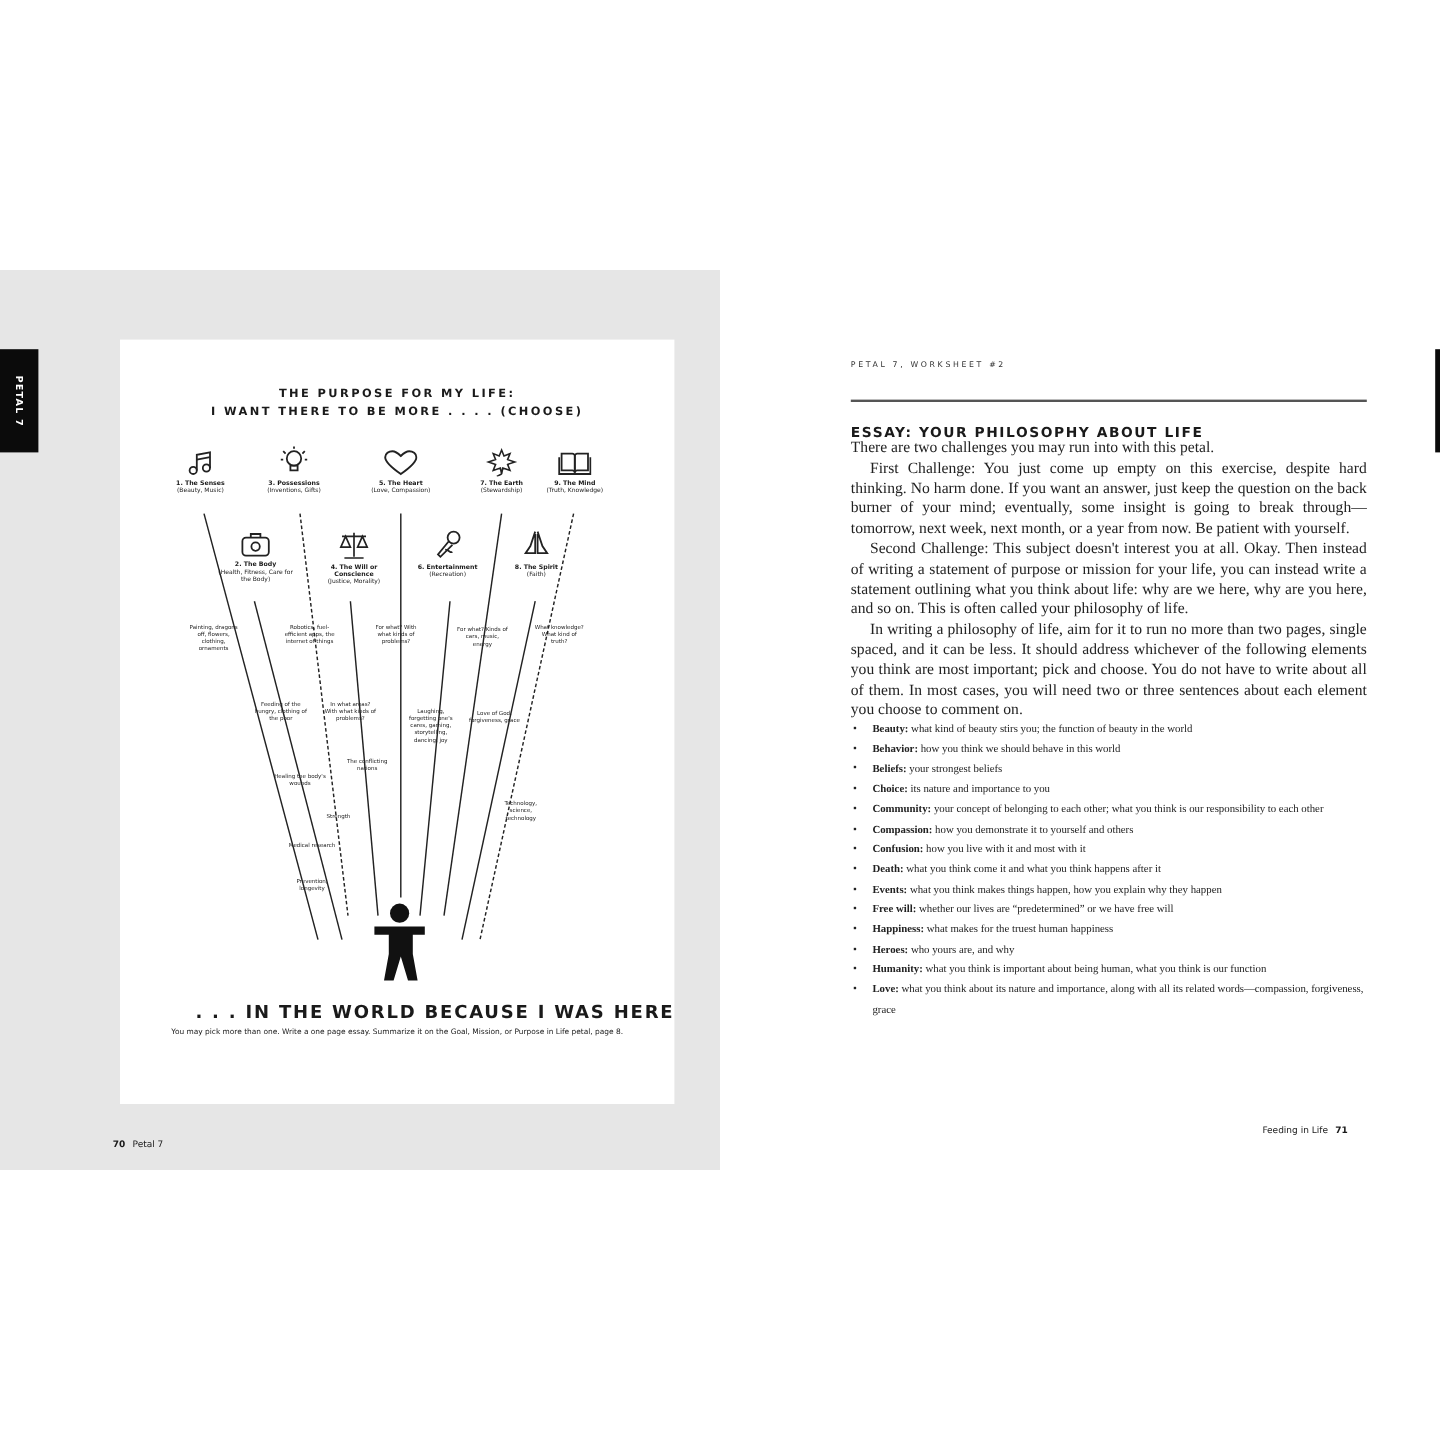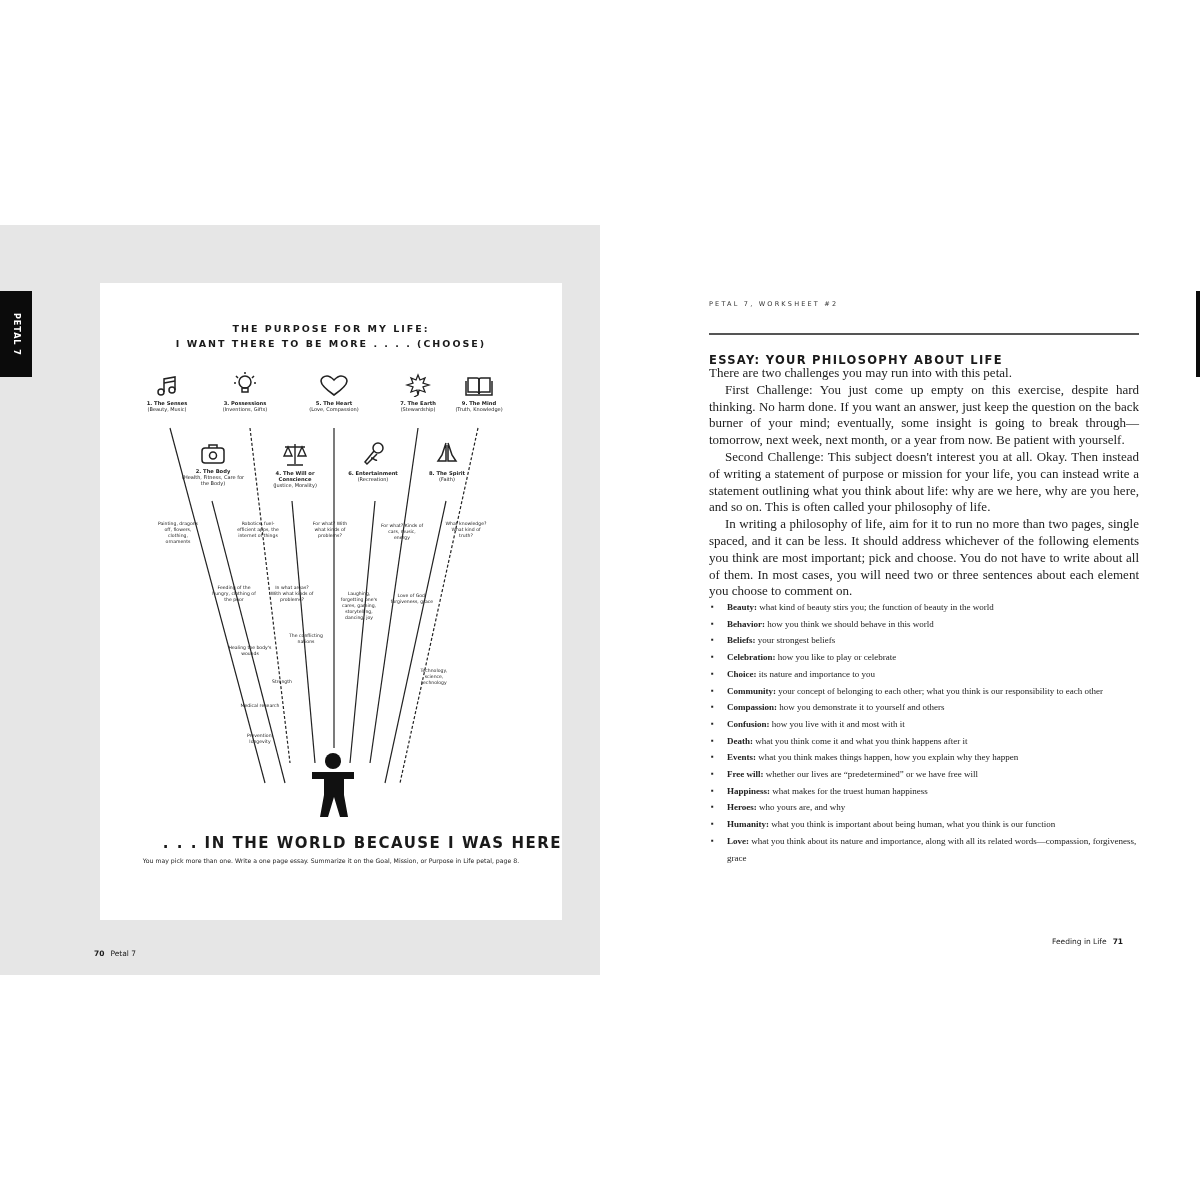--- a/index.html
+++ b/index.html
@@ -195,21 +195,20 @@
     <p class="first">There are two challenges you may run into with this petal.</p>
     <p>First Challenge: You just come up empty on this exercise, despite hard thinking. No harm done. If you want an answer, just keep the question on the back burner of your mind; eventually, some insight is going to break through—tomorrow, next week, next month, or a year from now. Be patient with yourself.</p>
     <p>Second Challenge: This subject doesn't interest you at all. Okay. Then instead of writing a statement of purpose or mission for your life, you can instead write a statement outlining what you think about life: why are we here, why are you here, and so on. This is often called your philosophy of life.</p>
     <p>In writing a philosophy of life, aim for it to run no more than two pages, single spaced, and it can be less. It should address whichever of the following elements you think are most important; pick and choose. You do not have to write about all of them. In most cases, you will need two or three sentences about each element you choose to comment on.</p>
   </div>
 
   <ul class="bullets">
     <li><b>Beauty:</b><span> what kind of beauty stirs you; the function of beauty in the world</span></li>
     <li><b>Behavior:</b><span> how you think we should behave in this world</span></li>
     <li><b>Beliefs:</b><span> your strongest beliefs</span></li>
-    <li><b>Celebration:</b><span> how you like to play or celebrate</span></li>
     <li><b>Choice:</b><span> its nature and importance to you</span></li>
     <li><b>Community:</b><span> your concept of belonging to each other; what you think is our responsibility to each other</span></li>
     <li><b>Compassion:</b><span> how you demonstrate it to yourself and others</span></li>
     <li><b>Confusion:</b><span> how you live with it and most with it</span></li>
     <li><b>Death:</b><span> what you think come it and what you think happens after it</span></li>
     <li><b>Events:</b><span> what you think makes things happen, how you explain why they happen</span></li>
     <li><b>Free will:</b><span> whether our lives are “predetermined” or we have free will</span></li>
     <li><b>Happiness:</b><span> what makes for the truest human happiness</span></li>
     <li><b>Heroes:</b><span> who yours are, and why</span></li>
     <li><b>Humanity:</b><span> what you think is important about being human, what you think is our function</span></li>

